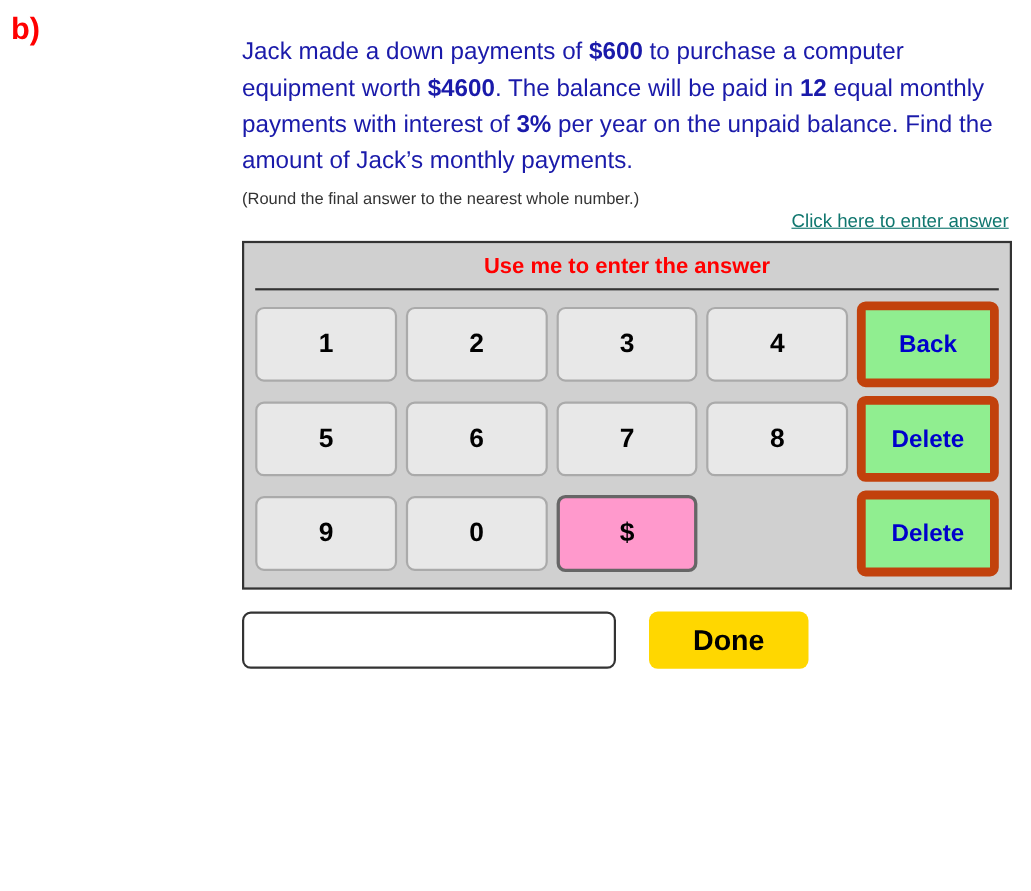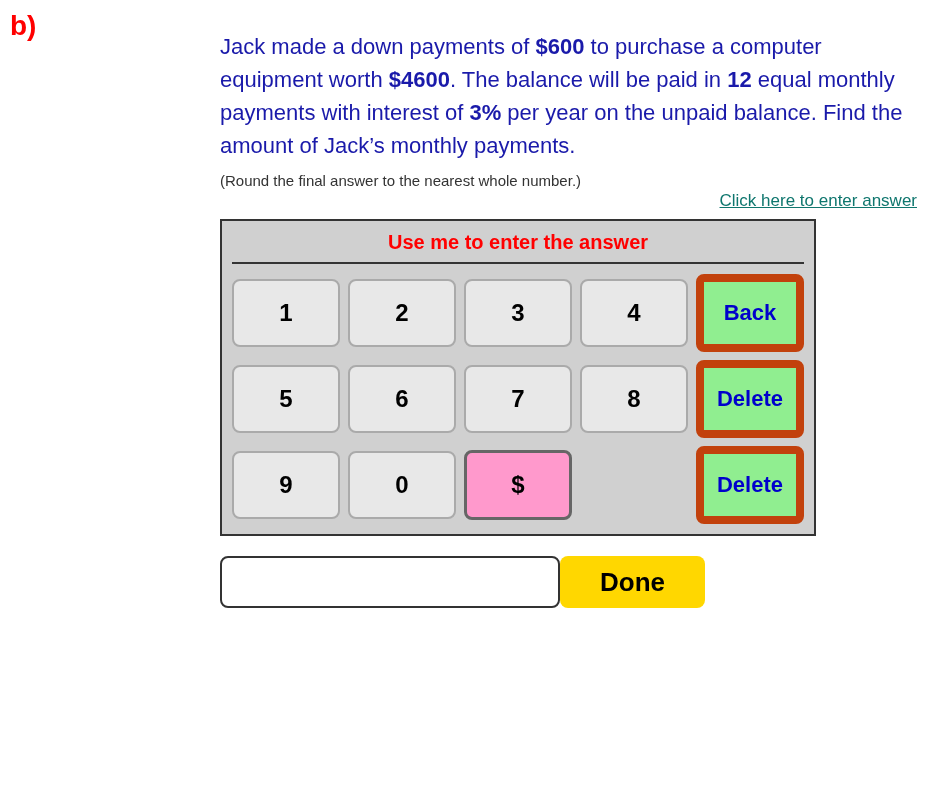--- a/index.html
+++ b/index.html
@@ -53,21 +53,21 @@
       cursor: pointer;
       display: block;
       text-align: right;
       margin-bottom: 8px;
     }
 
     .keypad-container {
       border: 2px solid #333;
       background: #d0d0d0;
       padding: 10px;
-      width: 596px;
+      width: 700px;
     }
 
     .keypad-title {
       text-align: center;
       color: red;
       font-size: 20px;
       font-weight: bold;
       border-bottom: 2px solid #333;
       padding-bottom: 8px;
       margin-bottom: 10px;
@@ -112,20 +112,21 @@
       font-weight: bold;
       color: #0000cc;
       padding: 18px 10px;
       text-align: center;
       cursor: pointer;
     }
 
     .bottom-section {
       display: flex;
       align-items: center;
+      gap: 30px;
       margin-top: 20px;
       margin-left: 220px;
     }
 
     .answer-input {
       border: 2px solid #333;
       border-radius: 8px;
       width: 340px;
       height: 52px;
       font-size: 20px;

